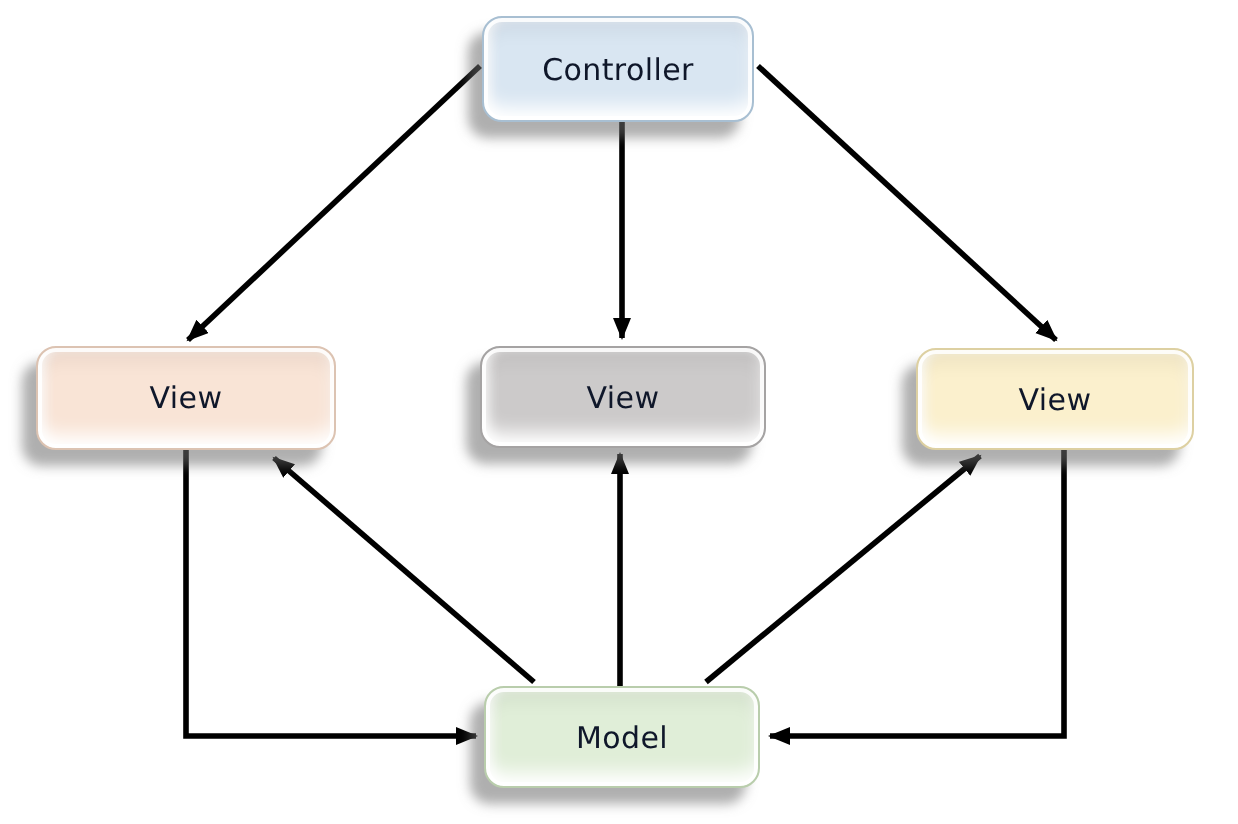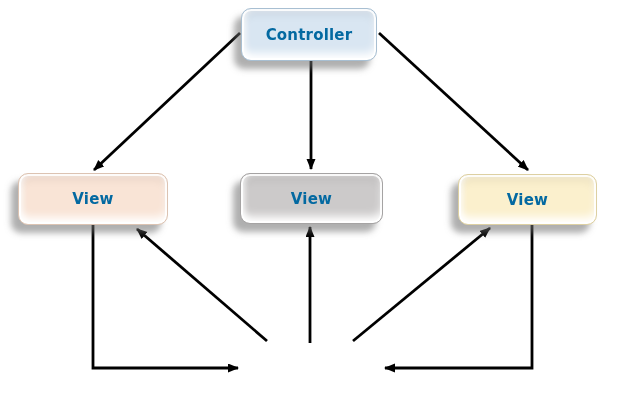--- a/index.html
+++ b/index.html
@@ -34,22 +34,22 @@
     justify-content: center;
     box-shadow:
       -7px 8px 6px rgba(110,110,110,0.55),
       inset 0 0 0 2px rgba(255,255,255,0.85),
       inset 0 -7px 9px rgba(255,255,255,0.95),
       inset 0 7px 9px rgba(0,0,0,0.05),
       inset 3px 0 6px rgba(255,255,255,0.8);
   }
   .node .label {
     font-size: 15px;
-    font-weight: bold;
-    color: #0369a1;
+    font-weight: normal;
+    color: #0f172a;
     letter-spacing: 0.2px;
     user-select: none;
   }
 </style>
 </head>
 <body>
 
 <div class="stage">
 
   <svg class="edge-layer" viewBox="0 0 619 412" xmlns="http://www.w3.org/2000/svg">
@@ -79,14 +79,17 @@
   </div>
 
   <div class="node" style="left: 240px; top: 173px; width: 143px; height: 51px; background: rgb(204, 202, 202); border-color: rgb(165, 163, 163);">
     <span class="label">View</span>
   </div>
 
   <div class="node" style="left: 458px; top: 174px; width: 139px; height: 51px; background: rgb(251, 240, 205); border-color: rgb(221, 208, 162);">
     <span class="label">View</span>
   </div>
 
+  <div class="node" style="left: 242px; top: 343px; width: 138px; height: 51px; background: rgb(224, 238, 216); border-color: rgb(185, 205, 172);">
+    <span class="label">Model</span>
+  </div>
 
 </div>
 
 </body></html>

